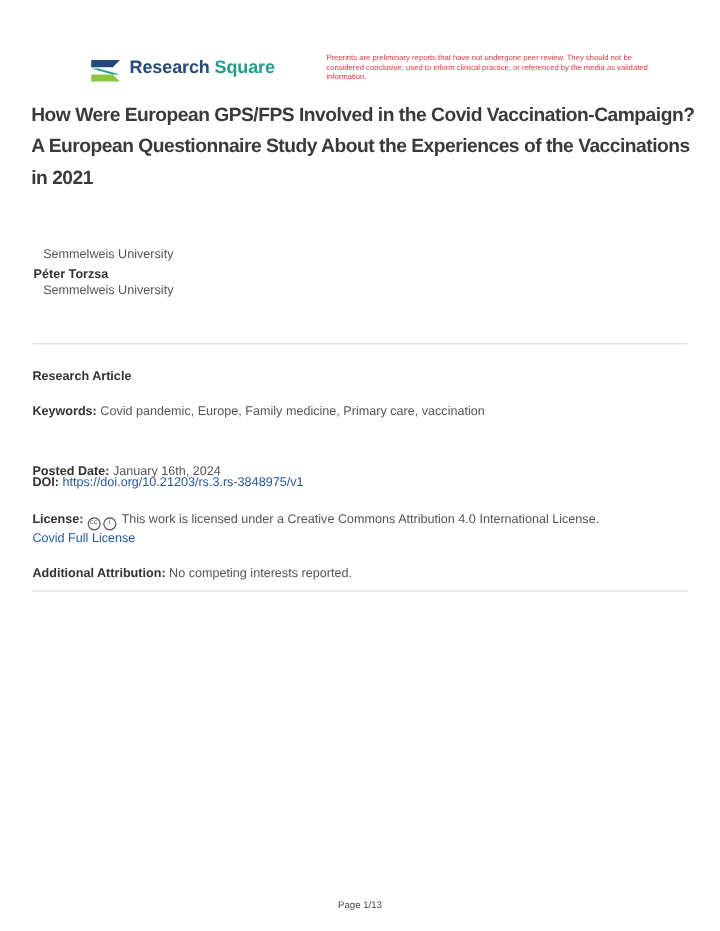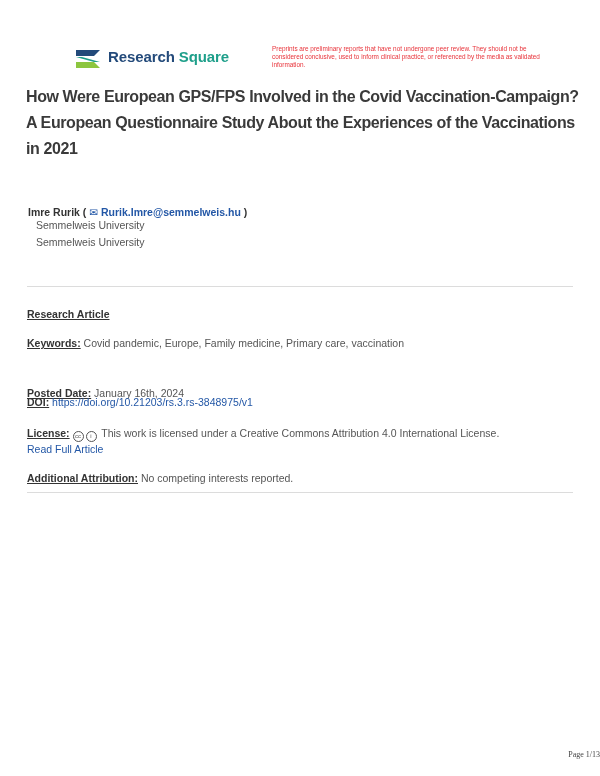--- a/index.html
+++ b/index.html
@@ -9,59 +9,55 @@
   .logo-text { font-size: 15px; font-weight: bold; color: #234a7a; margin-left: 6px; letter-spacing: -0.1px; }
   .logo-text .sq { color: #1e9f8a; }
   .disclaimer { position: absolute; left: 272px; top: 45px; width: 270px; font-size: 6.4px; line-height: 8px; color: #e8333a; }
   .title { position: absolute; left: 26px; top: 84px; width: 560px; font-size: 16px; line-height: 26px; font-weight: bold; color: #3a3a3a; letter-spacing: -0.4px; }
   .authors { position: absolute; left: 28px; top: 206px; font-size: 10.5px; line-height: 13px; }
   .author-name { font-weight: bold; color: #333; }
   .email { color: #2357a6; font-weight: bold; }
   .affil { color: #555; padding-left: 8px; margin-bottom: 4px; }
   .hr { position: absolute; left: 27px; width: 546px; height: 1px; background: #dcdcdc; }
   .meta { position: absolute; left: 27px; font-size: 10.5px; color: #555; }
-  .meta b { color: #333; text-decoration: underline; }
+  .meta b { color: #333; }
   .link { color: #2357a6; }
   .cc { display: inline-block; width: 9px; height: 9px; border: 1px solid #555; border-radius: 50%; font-size: 6px; line-height: 9px; text-align: center; vertical-align: -1px; margin-right: 2px; }
-  .footer { position: absolute; left: 0; right: 0; top: 750px; text-align: right; font-family: Liberation Serif, serif; font-size: 8px; color: #444; }
+  .footer { position: absolute; left: 0; right: 0; top: 750px; text-align: center; font-family: Liberation Sans, sans-serif; font-size: 8px; color: #444; }
 </style>
 </head>
 <body>
 
 <div class="logo">
   <svg viewBox="0 0 28 22">
     <polygon points="2,2 26,2 20,8 2,8" fill="#234a7a"></polygon>
     <polygon points="8,9 26,14 20,14 2,9" fill="#1e9f8a"></polygon>
     <polygon points="2,14 20,14 26,20 2,20" fill="#8cc63f"></polygon>
   </svg>
   <span class="logo-text"><span>Research</span> <span class="sq">Square</span></span>
 </div>
 <div class="disclaimer">Preprints are preliminary reports that have not undergone peer review. They should not be considered conclusive, used to inform clinical practice, or referenced by the media as validated information.</div>
 
 <div class="title">How Were European GPS/FPS Involved in the Covid Vaccination-Campaign? A European Questionnaire Study About the Experiences of the Vaccinations in 2021</div>
 
 <div class="authors">
-  <div>
-    <span class="author-name">Imre Rurik</span>
-    <b> ( </b><span style="color:#2357a6">✉</span>
-    <span class="email">Rurik.Imre@semmelweis.hu</span><b> )</b>
-  </div>
   <div class="affil">Semmelweis University</div>
+  <div class="author-name">Péter Torzsa</div>
   <div class="affil">Semmelweis University</div>
 </div>
 
 <div class="hr" style="top:286px"></div>
 
 <div class="meta" style="top:308px"><b>Research Article</b></div>
 <div class="meta" style="top:337px"><b>Keywords:</b> <span>Covid pandemic, Europe, Family medicine, Primary care, vaccination</span></div>
 <div class="meta" style="top:387px"><b>Posted Date:</b> <span>January 16th, 2024</span></div>
 <div class="meta" style="top:396px"><b>DOI:</b> <span class="link">https://doi.org/10.21203/rs.3.rs-3848975/v1</span></div>
 <div class="meta" style="top:426px; line-height:15px">
   <b>License:</b>
   <span class="cc">cc</span><span class="cc">i</span>
   <span>This work is licensed under a Creative Commons Attribution 4.0 International License.</span><br>
-  <span class="link">Read Full Article</span>
+  <span class="link">Covid Full License</span>
 </div>
 <div class="meta" style="top:472px"><b>Additional Attribution:</b> <span>No competing interests reported.</span></div>
 
 <div class="hr" style="top:492px"></div>
 
 <div class="footer">Page 1/13</div>
 
 </body></html>

